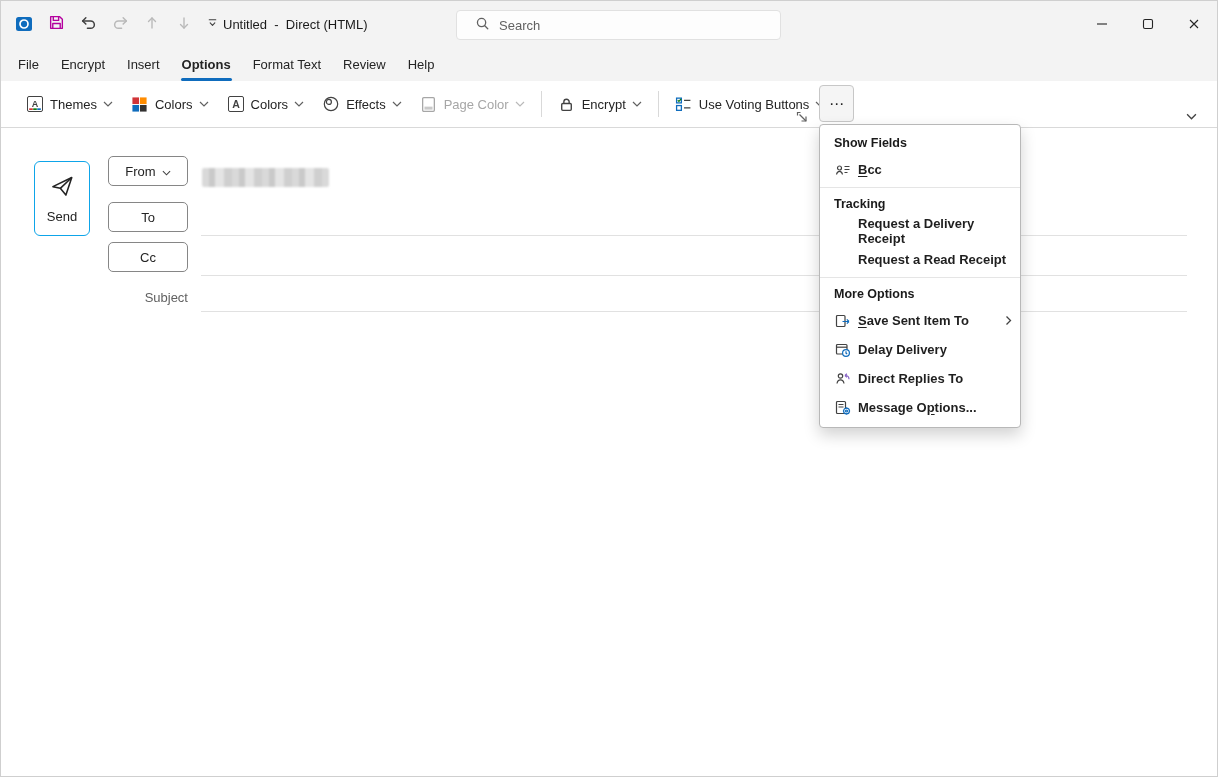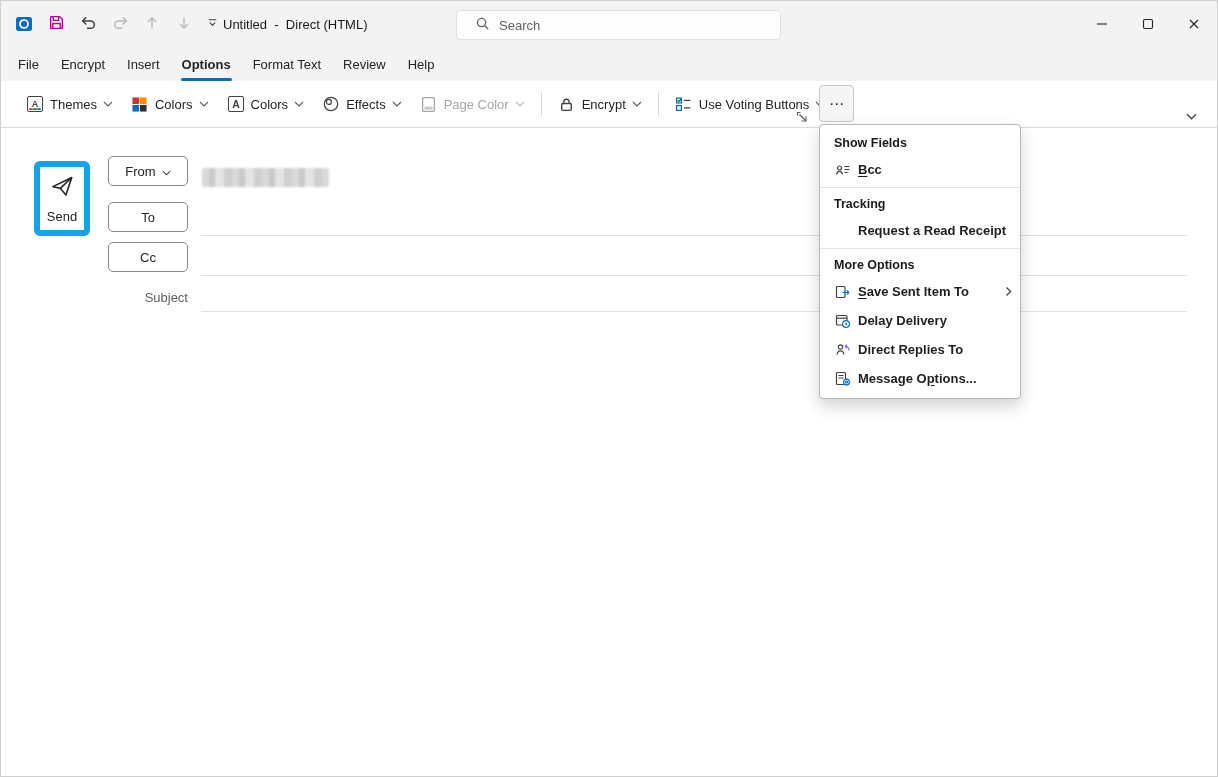--- a/index.html
+++ b/index.html
@@ -55,21 +55,21 @@
                  font-size:15px; color:#242424; font-family:inherit; }
   .rb-launcher { position:absolute; left:794px; top:30px; width:14px; height:14px;
                  border:none; background:none; padding:0; color:#616161; }
   .rb-collapse { position:absolute; right:14px; top:26px; width:24px; height:18px;
                  border:none; background:none; color:#424242; display:flex;
                  align-items:center; justify-content:center; }
 
   
   .compose { position:absolute; top:127px; left:0; right:0; bottom:0; background:#fff; }
   .send-btn { position:absolute; left:33px; top:33px; width:56px; height:75px;
-              border:6px solid #0ea5e9; border-radius:6px; background:#fff;
+              border:1px solid #0ea5e9; border-radius:6px; background:#fff;
               display:flex; flex-direction:column; align-items:center; justify-content:center;
               gap:7px; font-size:13px; color:#242424; font-family:inherit; }
   .field-btn { position:absolute; left:107px; width:80px; height:30px;
                border:1px solid #868686; border-radius:5px; background:#fff;
                font-size:13px; color:#242424; display:flex; align-items:center;
                justify-content:center; gap:6px; font-family:inherit; }
   .from-btn { top:28px; } .to-btn { top:74px; } .cc-btn { top:114px; }
   .field-line { position:absolute; left:200px; width:986px; border-bottom:1px solid #e1e1e1; }
   .to-field { top:74px; height:34px; } .cc-field { top:114px; height:34px; }
   .subject-field { top:149px; height:35px; }
@@ -353,20 +353,24 @@
           </svg>
         </span>
       <span class="mi-label"><span></span><u>B</u><span>cc</span></span>
     </div>
 
     <div class="menu-div"></div>
 
     <div class="menu-header">Tracking</div>
     <div class="menu-item">
       <span class="mi-icon empty"></span>
+      <span class="mi-label"><span>Request a Delivery Receipt</span><u></u><span></span></span>
+    </div>
+    <div class="menu-item">
+      <span class="mi-icon empty"></span>
       <span class="mi-label"><span>Request a Read Receipt</span><u></u><span></span></span>
     </div>
 
     <div class="menu-div"></div>
 
     <div class="menu-header">More Options</div>
     <div class="menu-item">
       <span class="mi-icon">
           <svg width="16" height="16" viewBox="0 0 16 16" fill="none" stroke-width="1.2">
             <rect x="1.5" y="2.5" width="8.5" height="11" rx="1" stroke="#424242"></rect>

